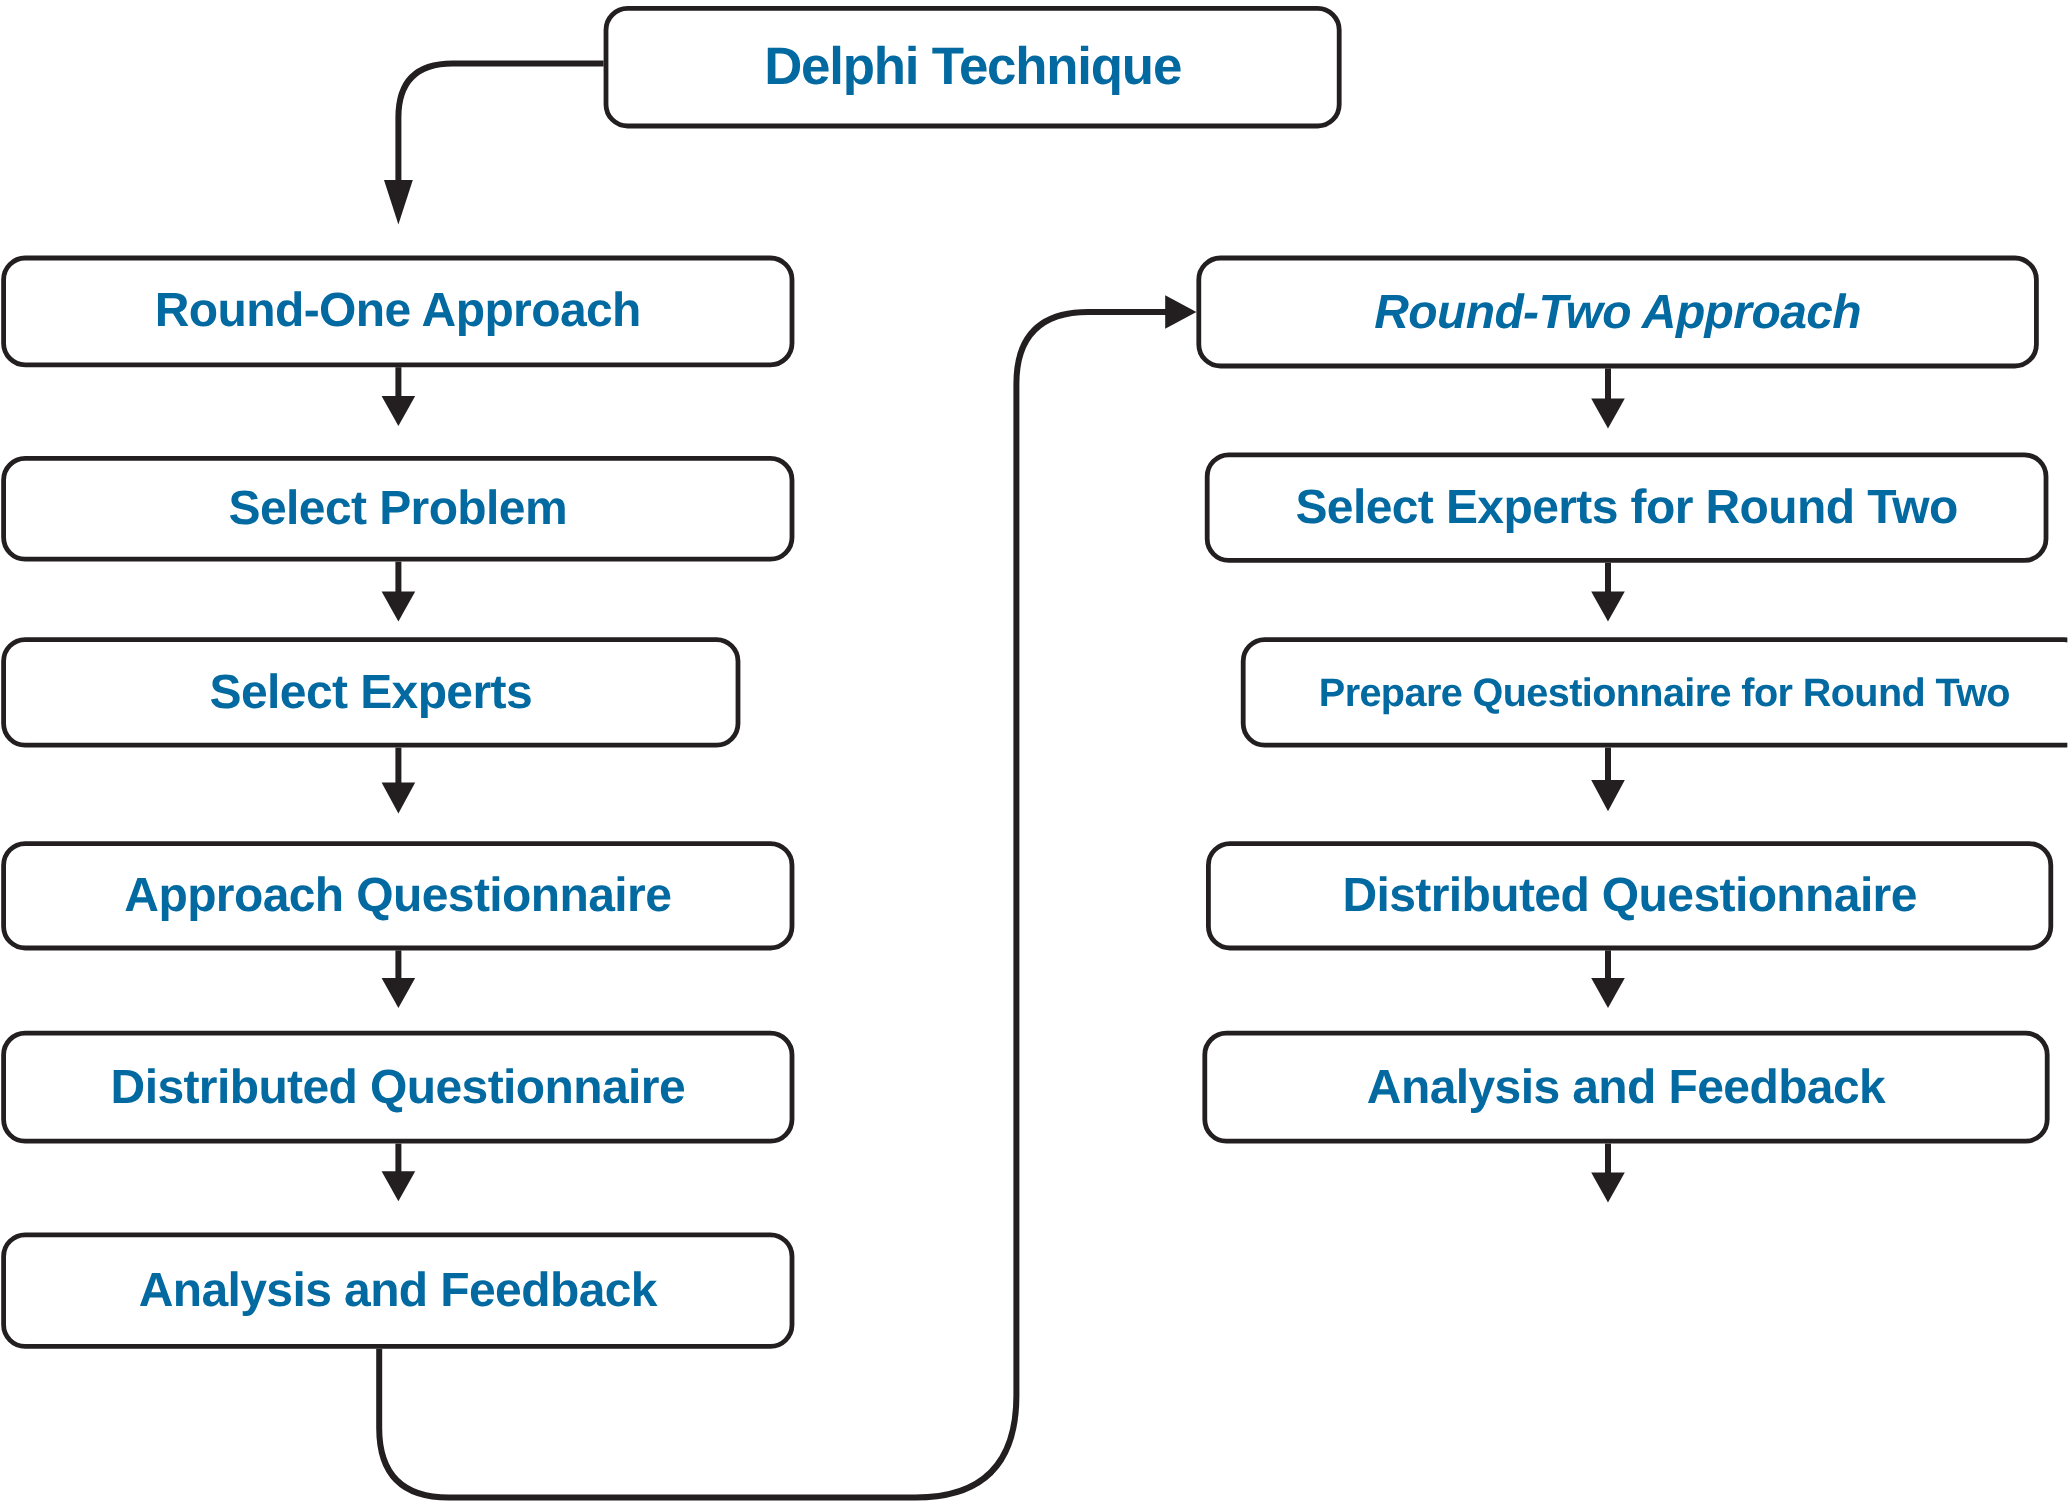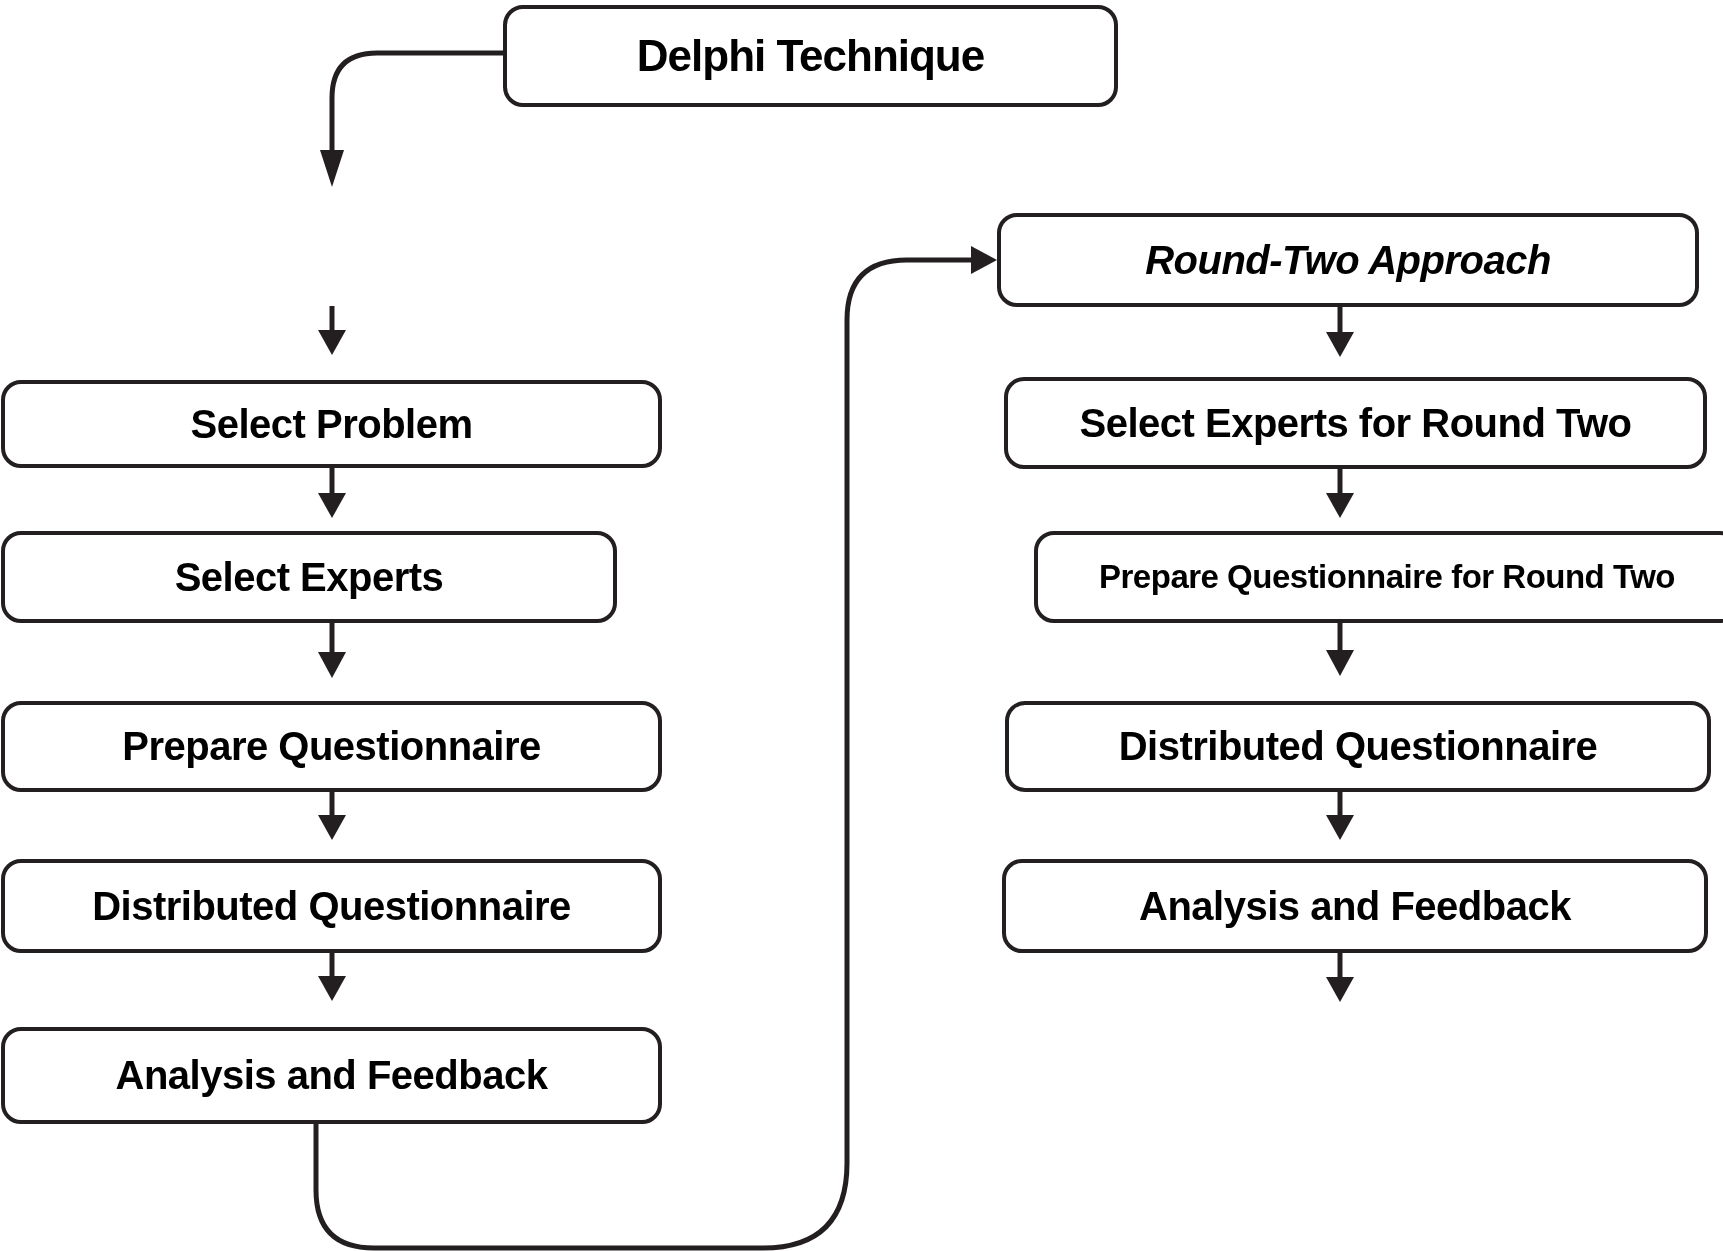--- a/index.html
+++ b/index.html
@@ -14,21 +14,21 @@
   .node{
     position:absolute;
     box-sizing:border-box;
     background:#ffffff;
     border:4px solid #231f20;
     border-radius:20px;
     display:flex;
     align-items:center;
     justify-content:center;
     font-weight:bold;
-    color:#000000;
+    color:#0369a1;
     font-size:40px;
     letter-spacing:-0.5px;
     white-space:nowrap;
     text-align:center;
   }
   .node.title{font-size:44px;letter-spacing:-1px;}
   .node.small{font-size:33px;letter-spacing:-0.5px;}
   
   #n-delphi{left:503px;top:5px;width:615px;height:102px;}
   #n-l0{left:1px;top:213px;width:661px;height:93px;}
@@ -87,28 +87,31 @@
     <polygon class="head" points="1326,815 1354,815 1340,840"></polygon>
 
     <path class="stroke" d="M 1340 953 L 1340 978"></path>
     <polygon class="head" points="1326,977 1354,977 1340,1002"></polygon>
   </svg>
 
   <div class="node title" id="n-delphi">
     <span>Delphi Technique</span>
   </div>
 
+  <div class="node" id="n-l0">
+    <span>Round-One Approach</span>
+  </div>
   <div class="node" id="n-l1">
     <span>Select Problem</span>
   </div>
   <div class="node" id="n-l2">
     <span>Select Experts</span>
   </div>
   <div class="node" id="n-l3">
-    <span>Prepare Questionnaire</span>
+    <span>Approach Questionnaire</span>
   </div>
   <div class="node" id="n-l4">
     <span>Distributed Questionnaire</span>
   </div>
   <div class="node" id="n-l5">
     <span>Analysis and Feedback</span>
   </div>
 
   <div class="node" id="n-r0">
     <span>Round-Two Approach</span>

